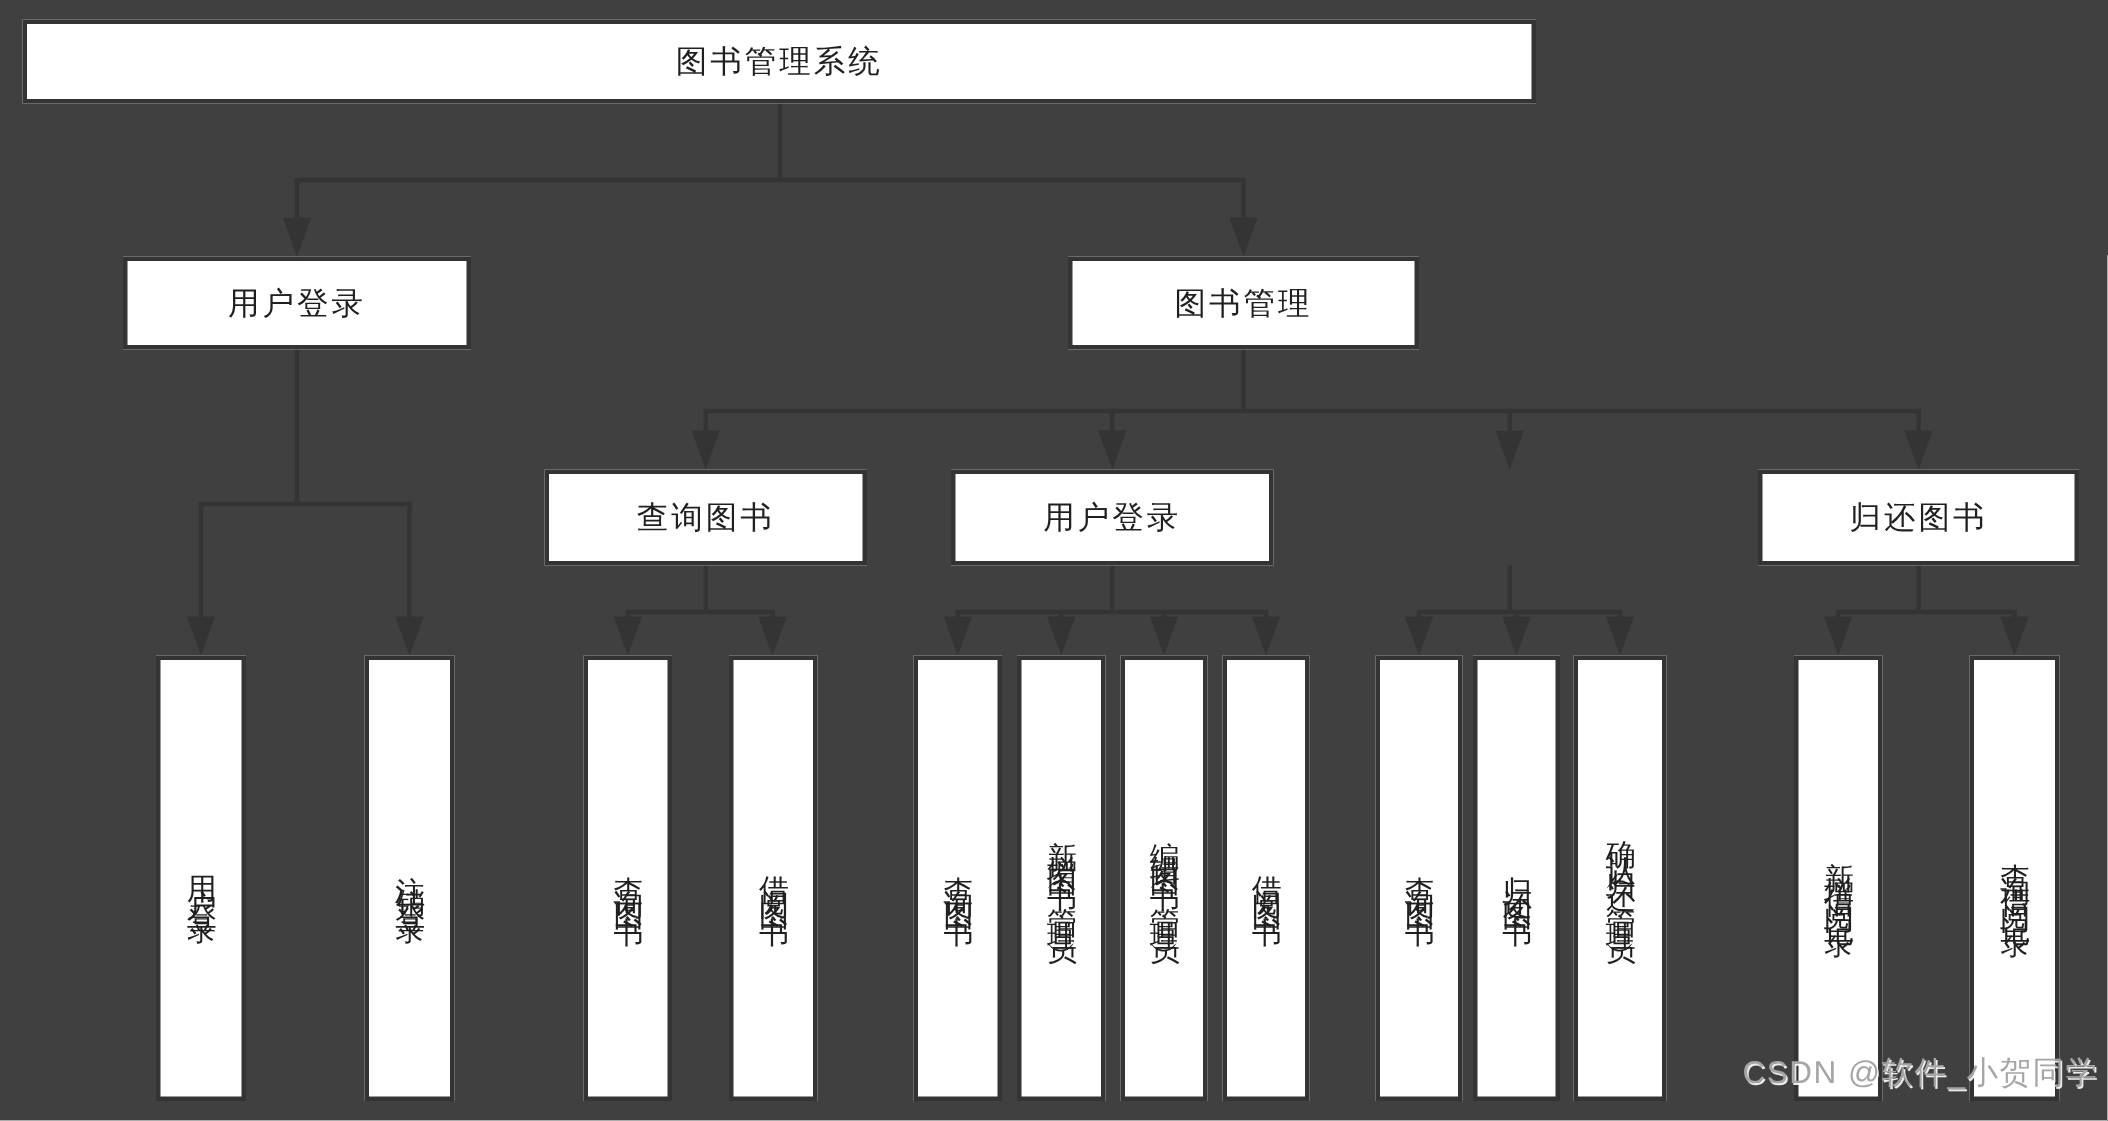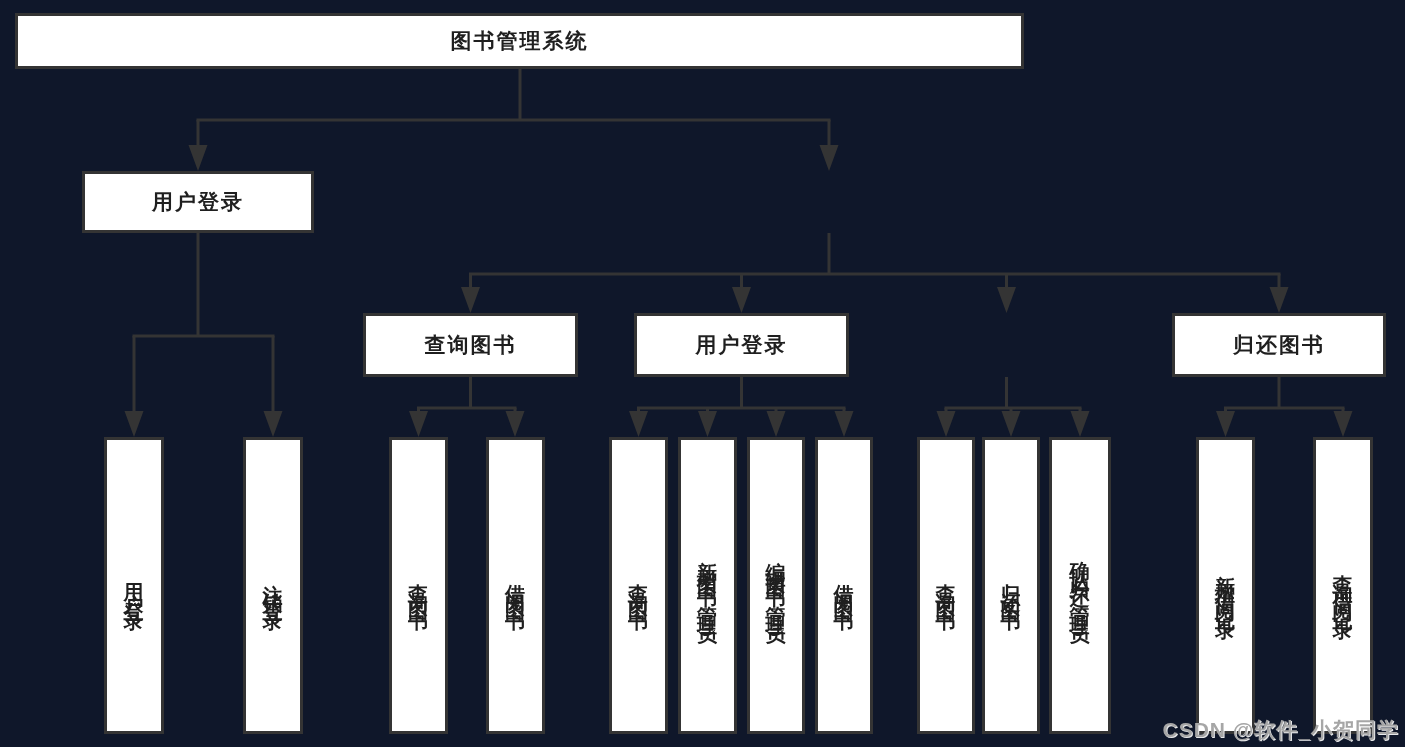--- a/index.html
+++ b/index.html
@@ -5,23 +5,22 @@
   html, body {
     margin: 0;
     padding: 0;
     background: #ffffff;
     font-family: "Liberation Sans", "DejaVu Sans", sans-serif;
   }
   .canvas {
     position: relative;
     width: 1405px;
     height: 747px;
-    background: #0f172a;
+    background: #404040;
     overflow: hidden;
-    font-weight: bold;
   }
   .connectors {
     position: absolute;
     left: 0; top: 0;
     width: 1405px;
     height: 747px;
     pointer-events: none;
   }
   .hbox {
     position: absolute;
@@ -53,21 +52,21 @@
   .vbox span {
     writing-mode: vertical-rl;
     text-orientation: mixed;
     font-size: 20px;
     letter-spacing: 0.45em;
     line-height: 1;
   }
   .watermark {
     position: absolute;
     right: 6px;
-    bottom: 3px;
+    bottom: 18px;
     font-size: 21px;
     color: #a6a6a6;
     letter-spacing: 1px;
     text-shadow: 1px 1px 0 rgba(255,255,255,0.9);
     z-index: 5;
     white-space: nowrap;
   }
 </style>
 </head>
 <body>
@@ -122,20 +121,23 @@
       M1333.5 411 L1352.5 411 L1343 437 Z"></path>
   </svg>
 
   <div class="hbox" style="left:15px; top:13px; width:1009px; height:56px">
     <span>图书管理系统</span>
   </div>
 
   <div class="hbox" style="left:82px; top:171px; width:232px; height:62px">
     <span>用户登录</span>
   </div>
+  <div class="hbox" style="left:712px; top:171px; width:234px; height:62px">
+    <span>图书管理</span>
+  </div>
 
   <div class="hbox" style="left:363px; top:313px; width:215px; height:64px">
     <span>查询图书</span>
   </div>
   <div class="hbox" style="left:634px; top:313px; width:215px; height:64px">
     <span>用户登录</span>
   </div>
   <div class="hbox" style="left:1172px; top:313px; width:214px; height:64px">
     <span>归还图书</span>
   </div>

